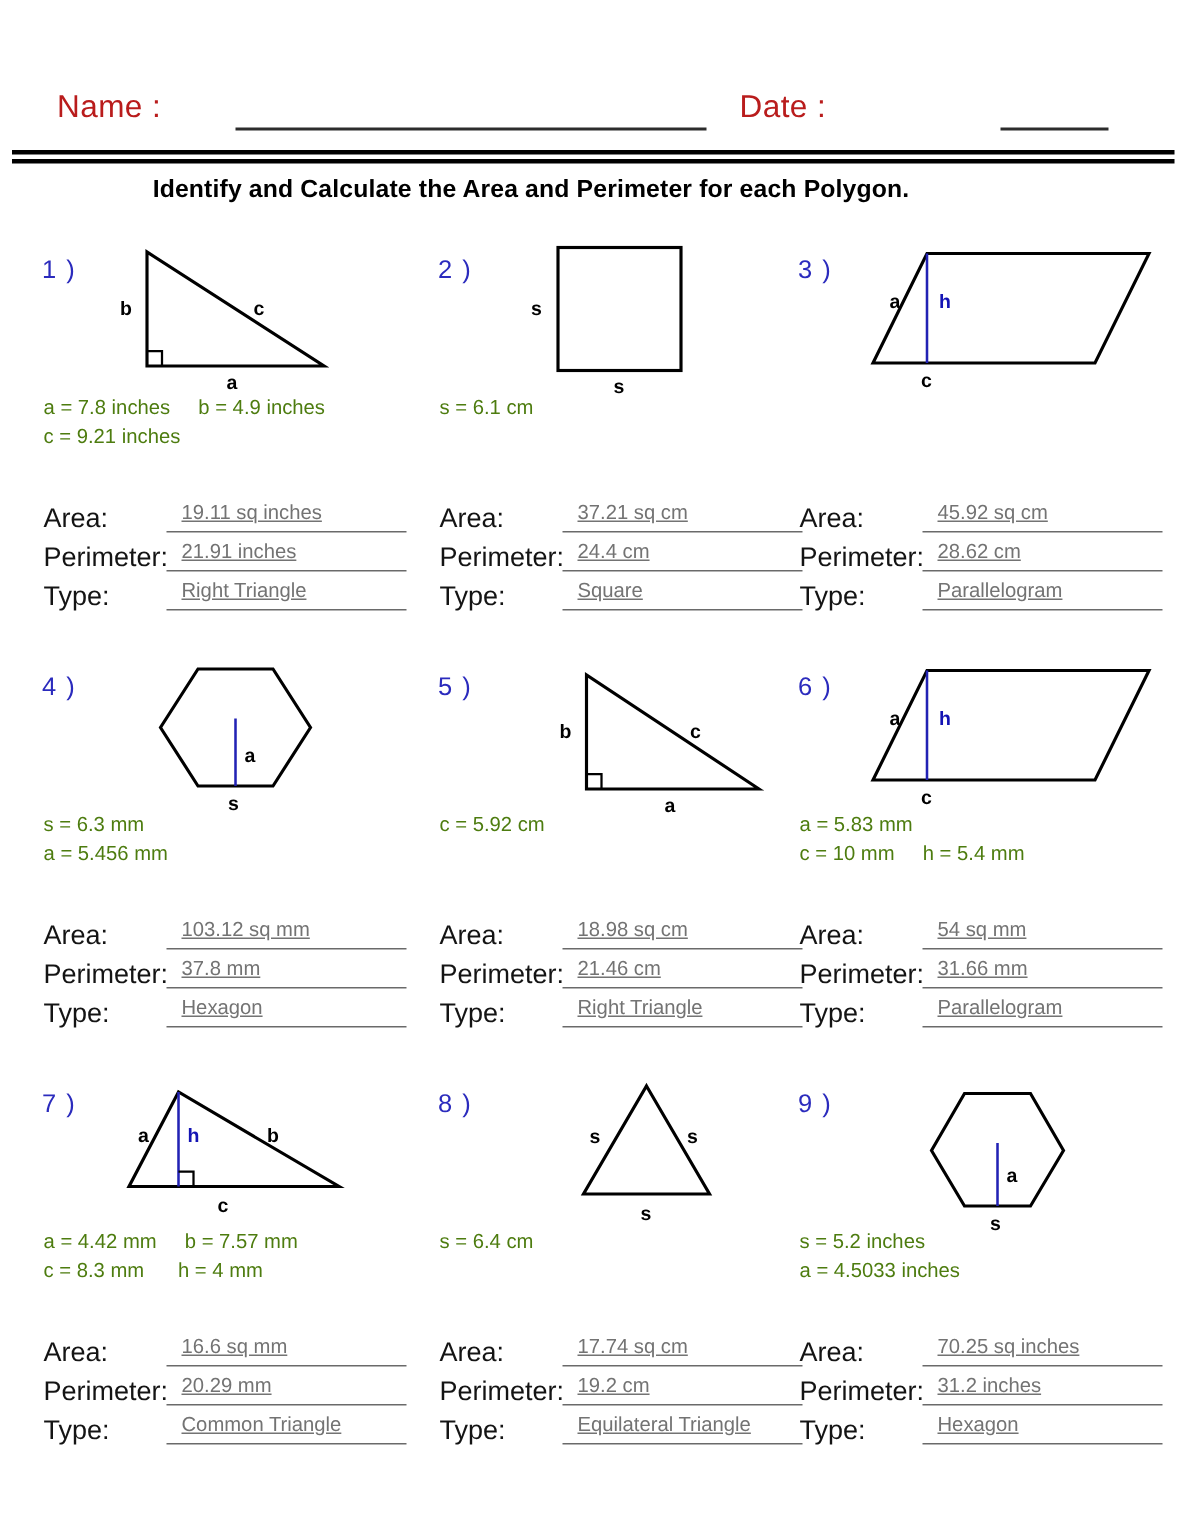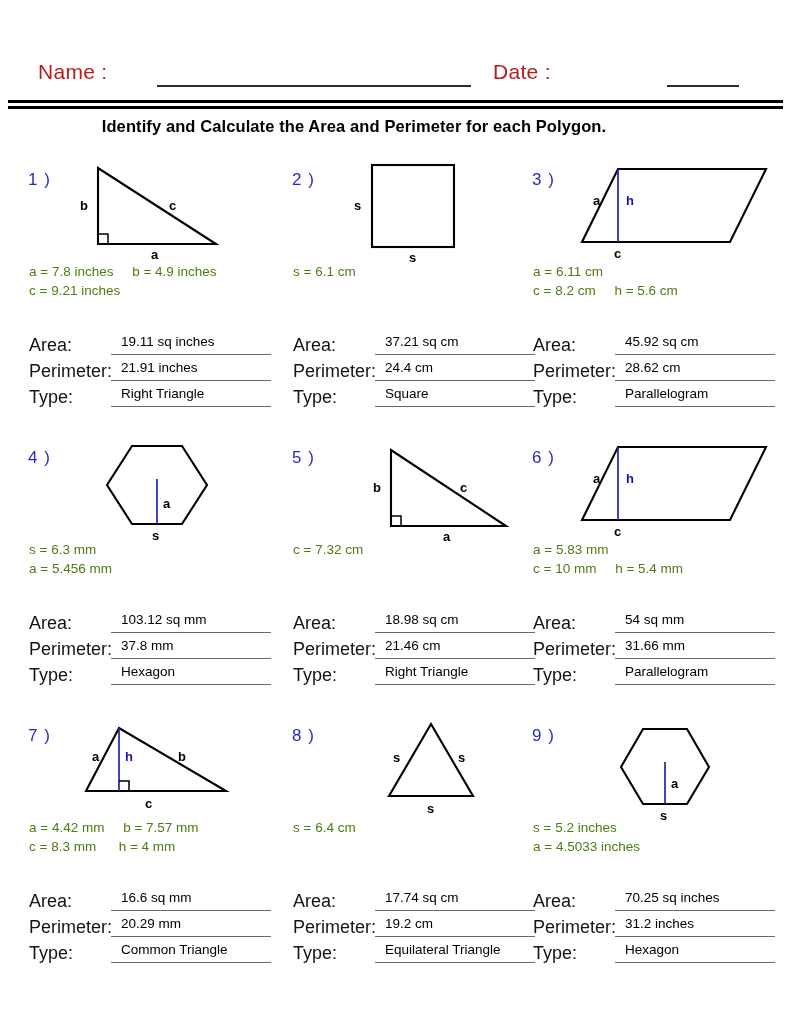--- a/index.html
+++ b/index.html
@@ -126,22 +126,23 @@
     left: 82px;
     top: 0;
     width: 160px;
     height: 23px;
     border-bottom: 1px solid #6a6a6a;
   }
   .aval {
     position: absolute;
     left: 10px; top: 2px;
     font-size: 13.5px;
-    color: #000000;
+    color: #737373;
     white-space: nowrap;
+    text-decoration: underline;
   }
 
   
   .lbl {
     font-family: "Liberation Sans", sans-serif;
     font-size: 13px;
     font-weight: bold;
     fill: #000;
   }
   .lbl-blue {
@@ -246,24 +247,20 @@
       <div class="pnum">3 )</div>
       <div class="fig">
         <svg width="210" height="96" viewBox="0 0 210 96">
           <path class="stroke-k" d="M48,9 L196,9 L160,82 L12,82 Z"></path>
           <line class="stroke-b" x1="48" y1="9" x2="48" y2="82"></line>
           <text class="lbl" x="23" y="45">a</text>
           <text class="lbl-blue" x="56" y="45">h</text>
           <text class="lbl" x="44" y="98">c</text>
         </svg>
       </div>
-      <div class="givens">
-        <div class="gline">a = 6.11 cm</div>
-        <div class="gline">c = 8.2 cm     h = 5.6 cm</div>
-      </div>
       <div class="answers">
         <div class="arow">
           <span class="alabel">Area:</span>
           <span class="afield">
             <span class="aval">45.92 sq cm</span>
           </span>
         </div>
         <div class="arow">
           <span class="alabel">Perimeter:</span>
           <span class="afield">
@@ -324,21 +321,21 @@
       <div class="fig">
         <svg width="200" height="96" viewBox="0 0 200 96">
           <path class="stroke-k" d="M61,12 L61,88 L176,88 Z"></path>
           <path class="stroke-thin" d="M61,78 L71,78 L71,88"></path>
           <text class="lbl" x="43" y="54">b</text>
           <text class="lbl" x="130" y="54">c</text>
           <text class="lbl" x="113" y="103">a</text>
         </svg>
       </div>
       <div class="givens">
-        <div class="gline">c = 7.32 cm</div>
+        <div class="gline">c = 5.92 cm</div>
       </div>
       <div class="answers">
         <div class="arow">
           <span class="alabel">Area:</span>
           <span class="afield">
             <span class="aval">18.98 sq cm</span>
           </span>
         </div>
         <div class="arow">
           <span class="alabel">Perimeter:</span>

